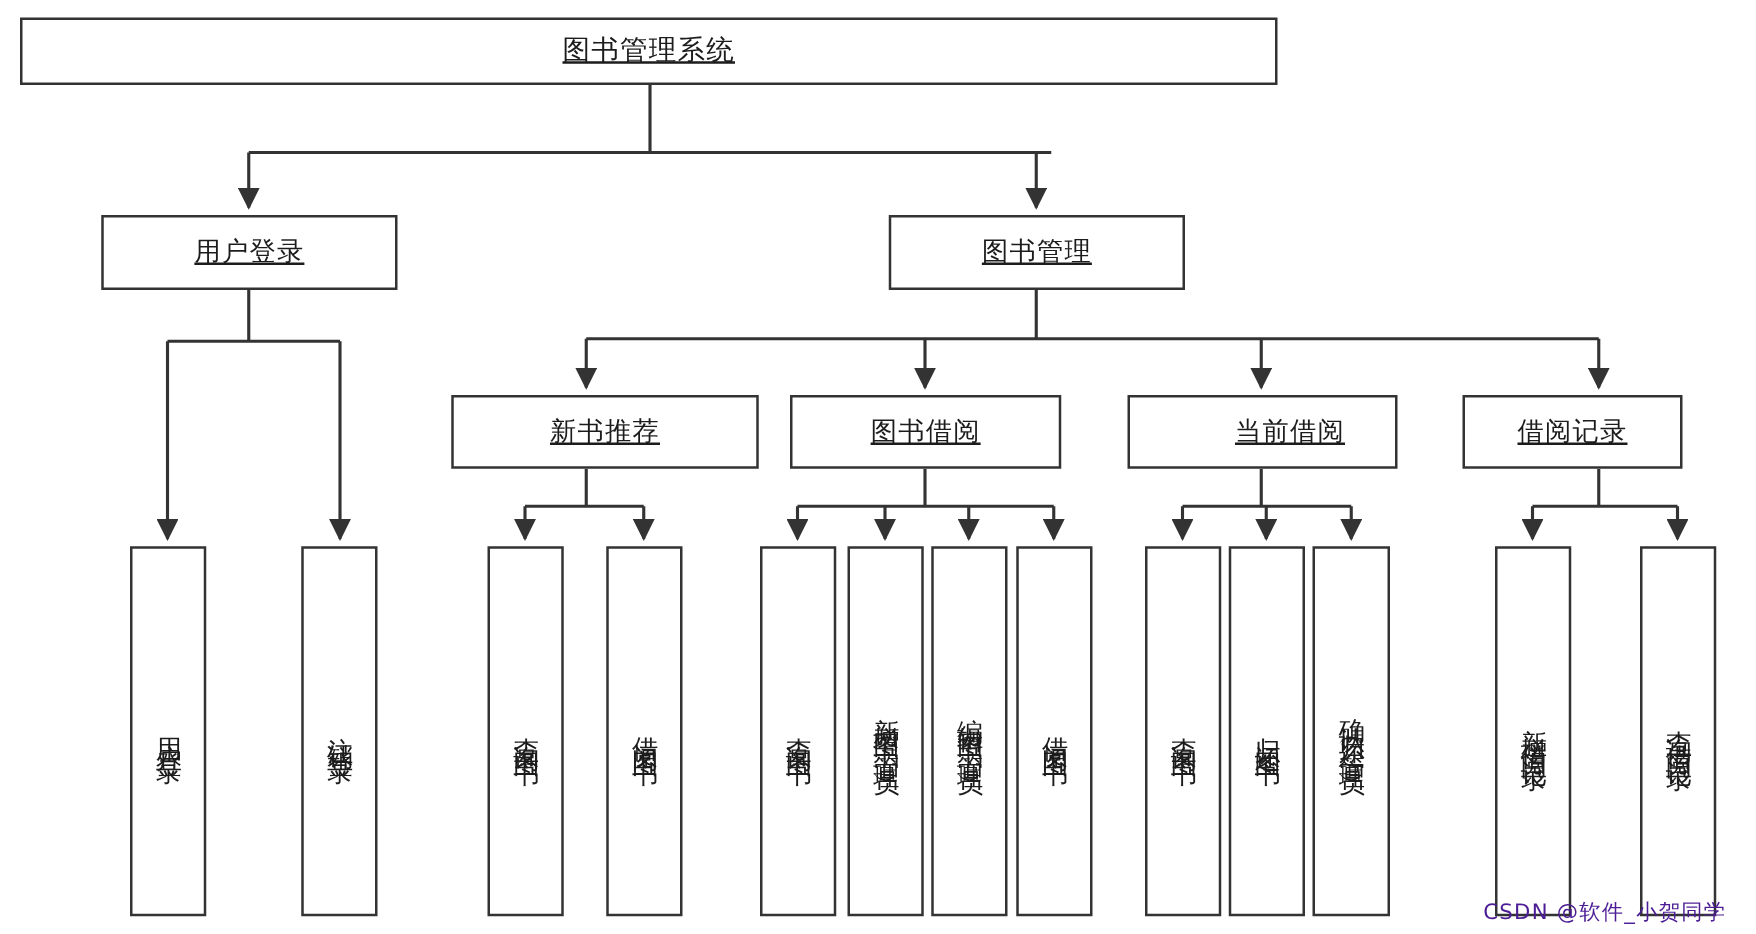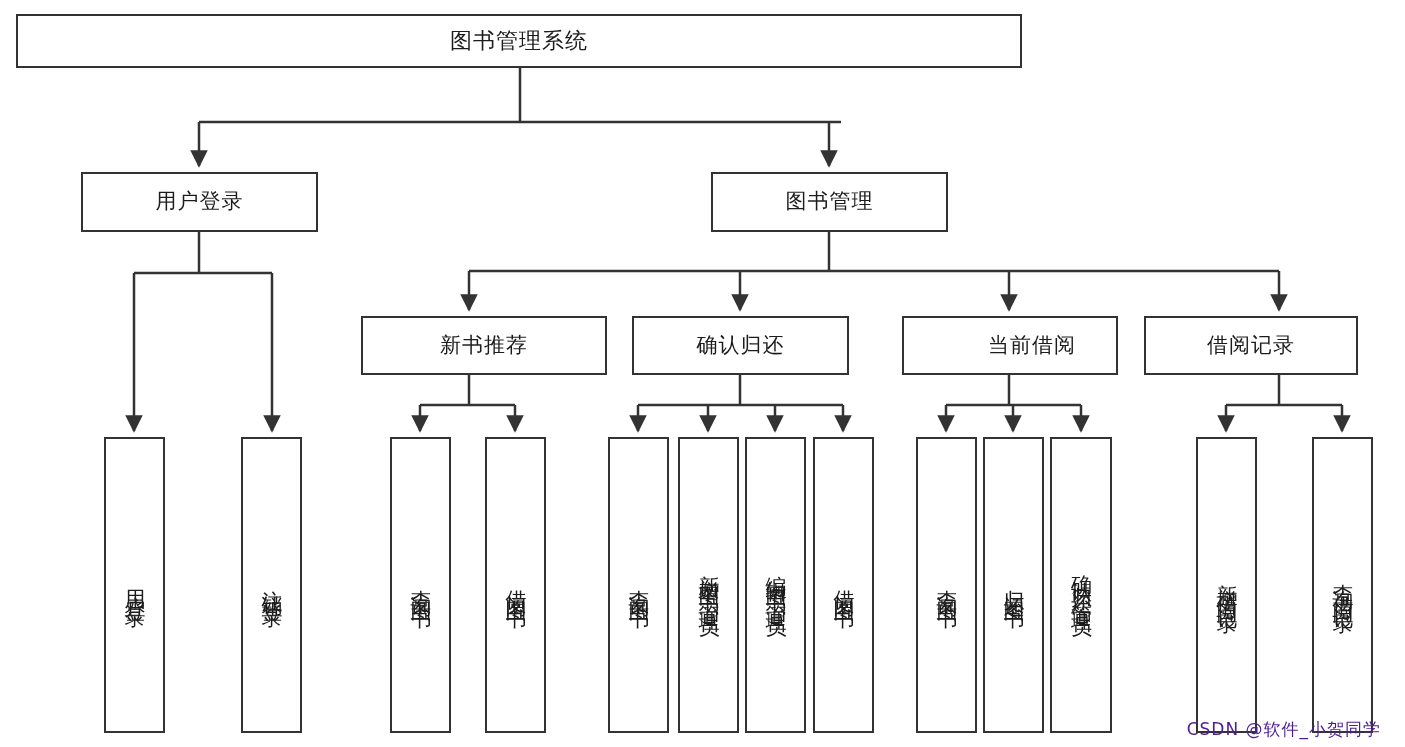--- a/index.html
+++ b/index.html
@@ -31,20 +31,21 @@
     background: #ffffff;
     display: flex;
     align-items: center;
     justify-content: center;
     color: #1c1c1c;
   }
   .node-h {
     font-size: 21px;
     letter-spacing: 1px;
     line-height: 1.1;
+    text-decoration: underline;
   }
   .node-root {
     font-size: 22px;
   }
   .node-v {
     font-size: 21px;
   }
   .node-v .vtext {
     writing-mode: vertical-rl;
     text-orientation: upright;
@@ -126,26 +127,26 @@
     <span>用户登录</span>
   </div>
   <div class="node node-h" style="left:711px; top:172px; width:237px; height:60px;">
     <span>图书管理</span>
   </div>
 
   <div class="node node-h" style="left:361px; top:316px; width:246px; height:59px;">
     <span>新书推荐</span>
   </div>
   <div class="node node-h" style="left:632px; top:316px; width:217px; height:59px;">
-    <span>确认归还</span>
+    <span>图书借阅</span>
   </div>
   <div class="node node-h" style="left:902px; top:316px; width:216px; height:59px;padding-left:44px;">
     <span>当前借阅</span>
   </div>
-  <div class="node node-h" style="left:1144px; top:316px; width:214px; height:59px;">
+  <div class="node node-h" style="left:1170px; top:316px; width:176px; height:59px;">
     <span>借阅记录</span>
   </div>
 
   <div class="node node-v" style="left:104px; top:437px; width:61px; height:296px;">
     <span class="vtext">用户登录</span>
   </div>
   <div class="node node-v" style="left:241px; top:437px; width:61px; height:296px;">
     <span class="vtext">注销登录</span>
   </div>
 

